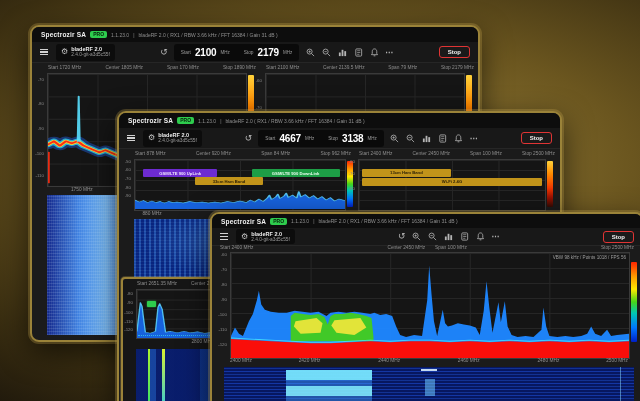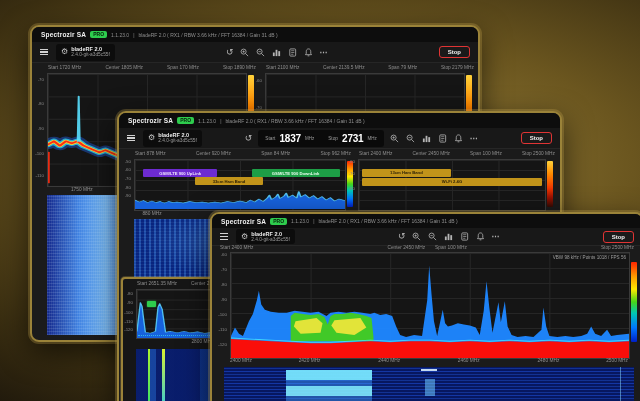--- a/index.html
+++ b/index.html
@@ -86,20 +86,29 @@
         <span></span>
       </span>
     <span class="devchip">
       <span class="gear">⚙</span>
       <span class="dvtxt">
           <span class="dv1">bladeRF 2.0</span>
       <span class="dv2">2.4.0-git-a3d5c55f</span>
         </span>
     </span>
     <span class="undo">↺</span>
+    <span class="freqchip">
+      <span class="flab">Start</span>
+      <span class="fval">2100</span>
+      <span class="funit">MHz</span>
+      <span class="fgap"></span>
+      <span class="flab">Stop</span>
+      <span class="fval">2179</span>
+      <span class="funit">MHz</span>
+    </span>
     <span class="ic">
         <svg viewBox="0 0 10 10">
           <circle cx="4" cy="4" r="2.8" fill="none" stroke="currentColor" stroke-width="0.9"></circle>
           <line x1="6.2" y1="6.2" x2="9" y2="9" stroke="currentColor" stroke-width="0.9"></line>
           <line x1="2.7" y1="4" x2="5.3" y2="4" stroke="currentColor" stroke-width="0.8"></line>
           <line x1="4" y1="2.7" x2="4" y2="5.3" stroke="currentColor" stroke-width="0.8"></line>
         </svg>
       </span>
     <span class="ic">
         <svg viewBox="0 0 10 10">
@@ -195,25 +204,25 @@
     <span class="devchip">
       <span class="gear">⚙</span>
       <span class="dvtxt">
           <span class="dv1">bladeRF 2.0</span>
       <span class="dv2">2.4.0-git-a3d5c55f</span>
         </span>
     </span>
     <span class="undo">↺</span>
     <span class="freqchip">
       <span class="flab">Start</span>
-      <span class="fval">1837</span>
+      <span class="fval">4667</span>
       <span class="funit">MHz</span>
       <span class="fgap"></span>
       <span class="flab">Stop</span>
-      <span class="fval">2731</span>
+      <span class="fval">3138</span>
       <span class="funit">MHz</span>
     </span>
     <span class="ic">
         <svg viewBox="0 0 10 10">
           <circle cx="4" cy="4" r="2.8" fill="none" stroke="currentColor" stroke-width="0.9"></circle>
           <line x1="6.2" y1="6.2" x2="9" y2="9" stroke="currentColor" stroke-width="0.9"></line>
           <line x1="2.7" y1="4" x2="5.3" y2="4" stroke="currentColor" stroke-width="0.8"></line>
           <line x1="4" y1="2.7" x2="4" y2="5.3" stroke="currentColor" stroke-width="0.8"></line>
         </svg>
       </span>

